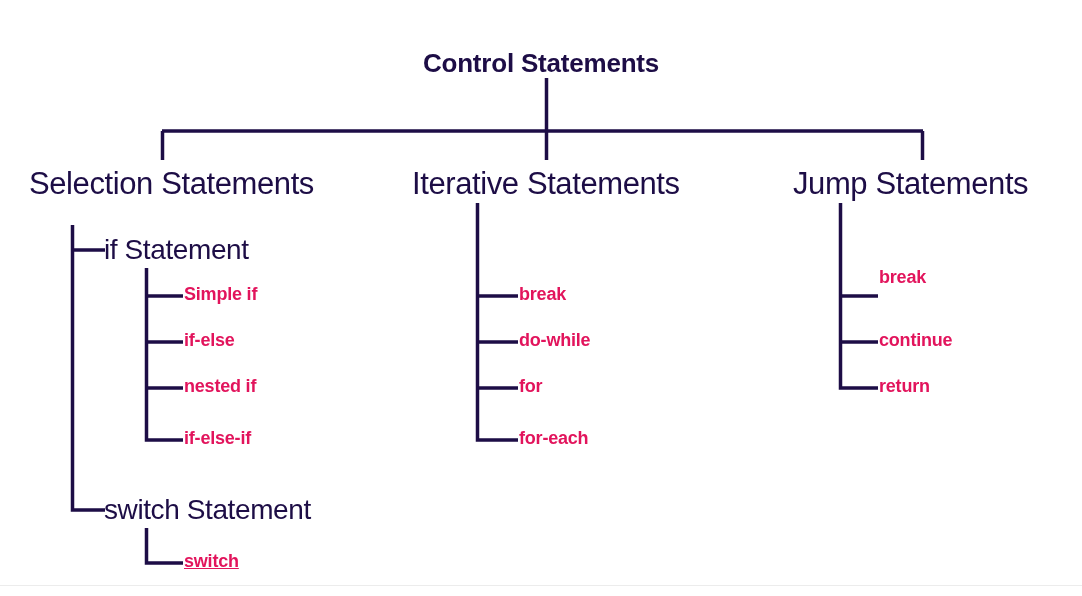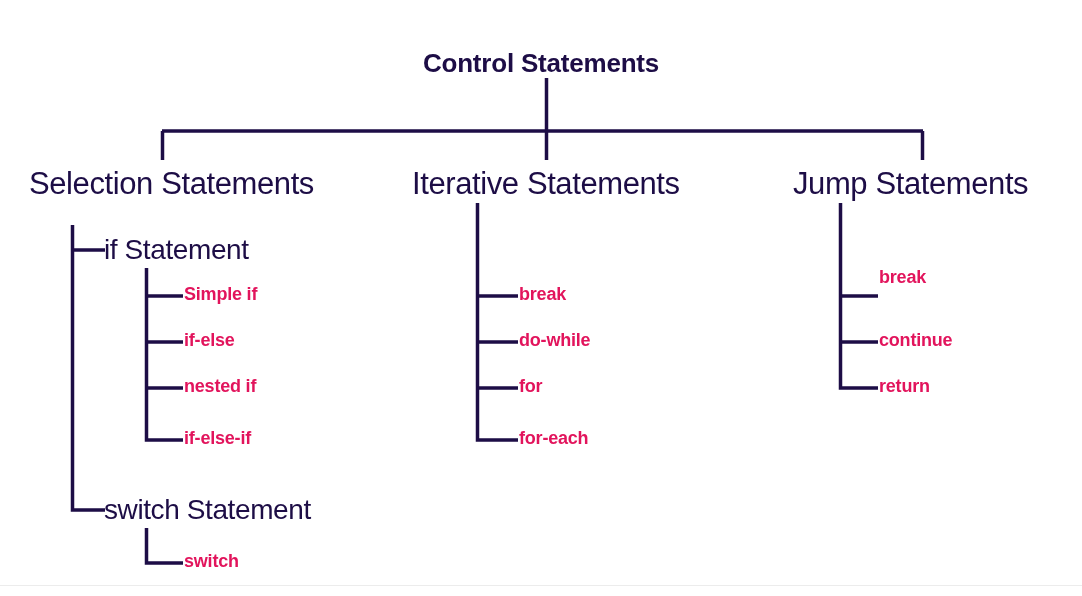--- a/index.html
+++ b/index.html
@@ -112,21 +112,21 @@
 
   <div class="node level2" style="left:104px; top:236px;">if Statement</div>
 
   <div class="node level2" style="left:104px; top:496px;">switch Statement</div>
 
   <div class="node leaf" style="left:184px; top:285px;">Simple if</div>
   <div class="node leaf" style="left:184px; top:331px;">if-else</div>
   <div class="node leaf" style="left:184px; top:377px;">nested if</div>
   <div class="node leaf" style="left:184px; top:429px;">if-else-if</div>
 
-  <div class="node leaf" style="left:184px; top:552px;">switch</div>
+  <div class="node leaf" style="left:184px; top:552px;text-decoration:underline;">switch</div>
 
   <div class="node leaf" style="left:519px; top:285px;">break</div>
   <div class="node leaf" style="left:519px; top:331px;">do-while</div>
   <div class="node leaf" style="left:519px; top:377px;text-align:center;">for</div>
   <div class="node leaf" style="left:519px; top:429px;text-align:center;">for-each</div>
 
   <div class="node leaf" style="left:879px; top:268px;">break</div>
   <div class="node leaf" style="left:879px; top:331px;">continue</div>
   <div class="node leaf" style="left:879px; top:377px;">return</div>
 

